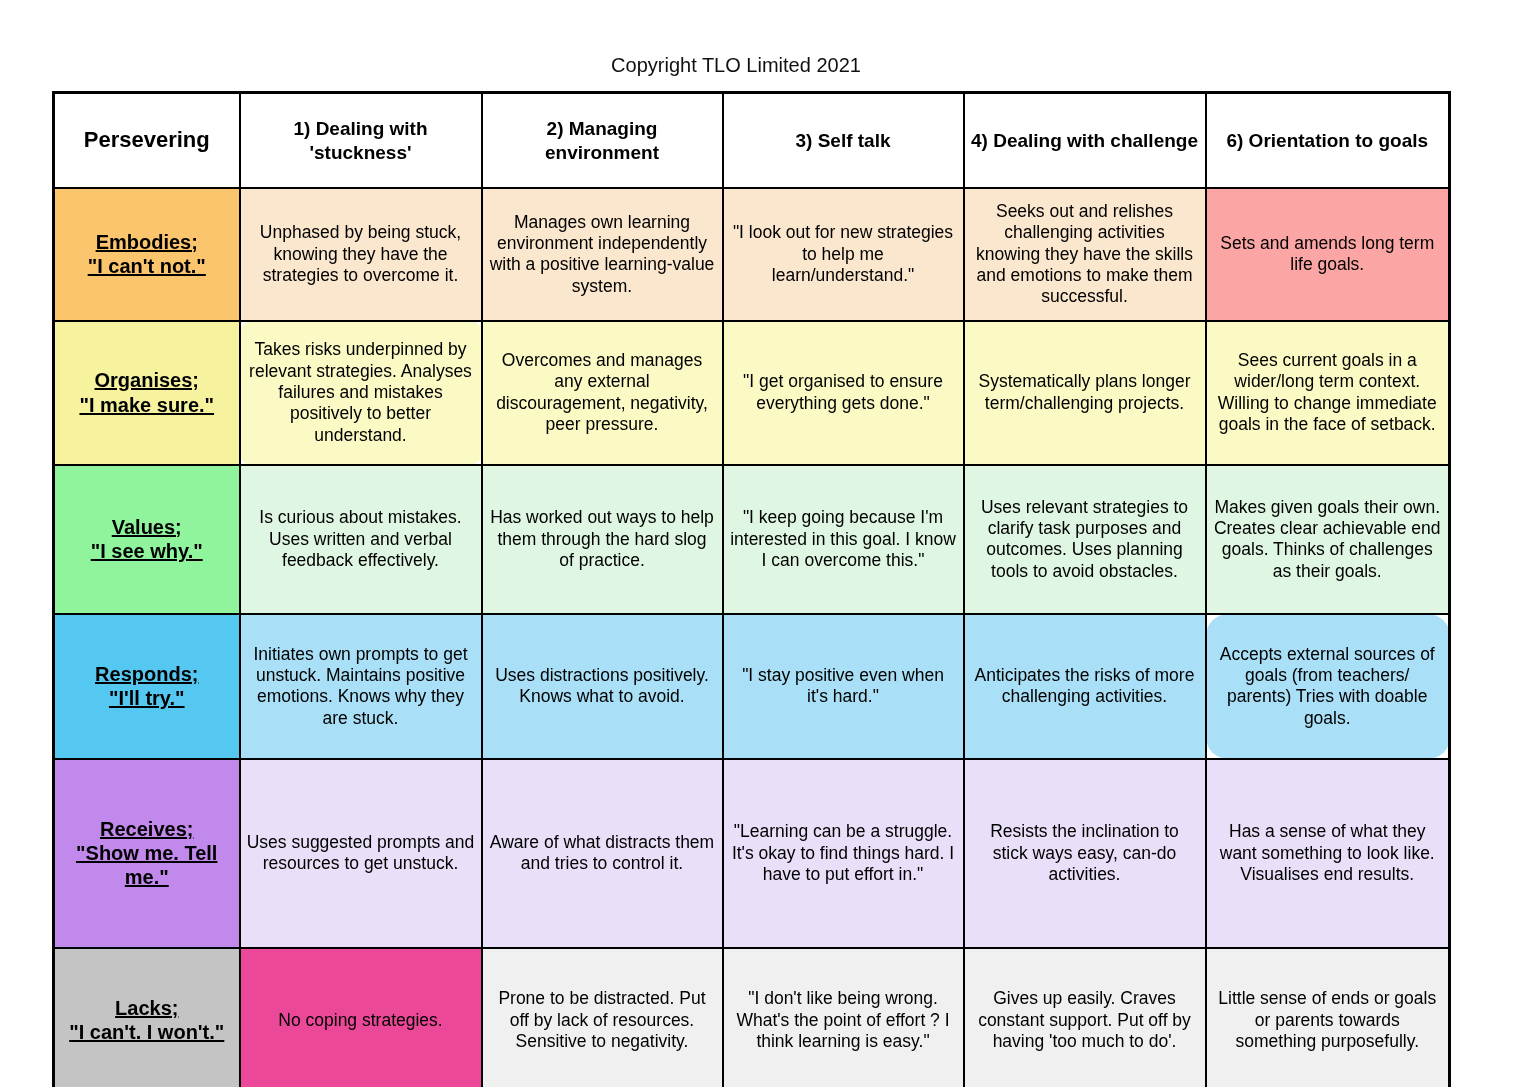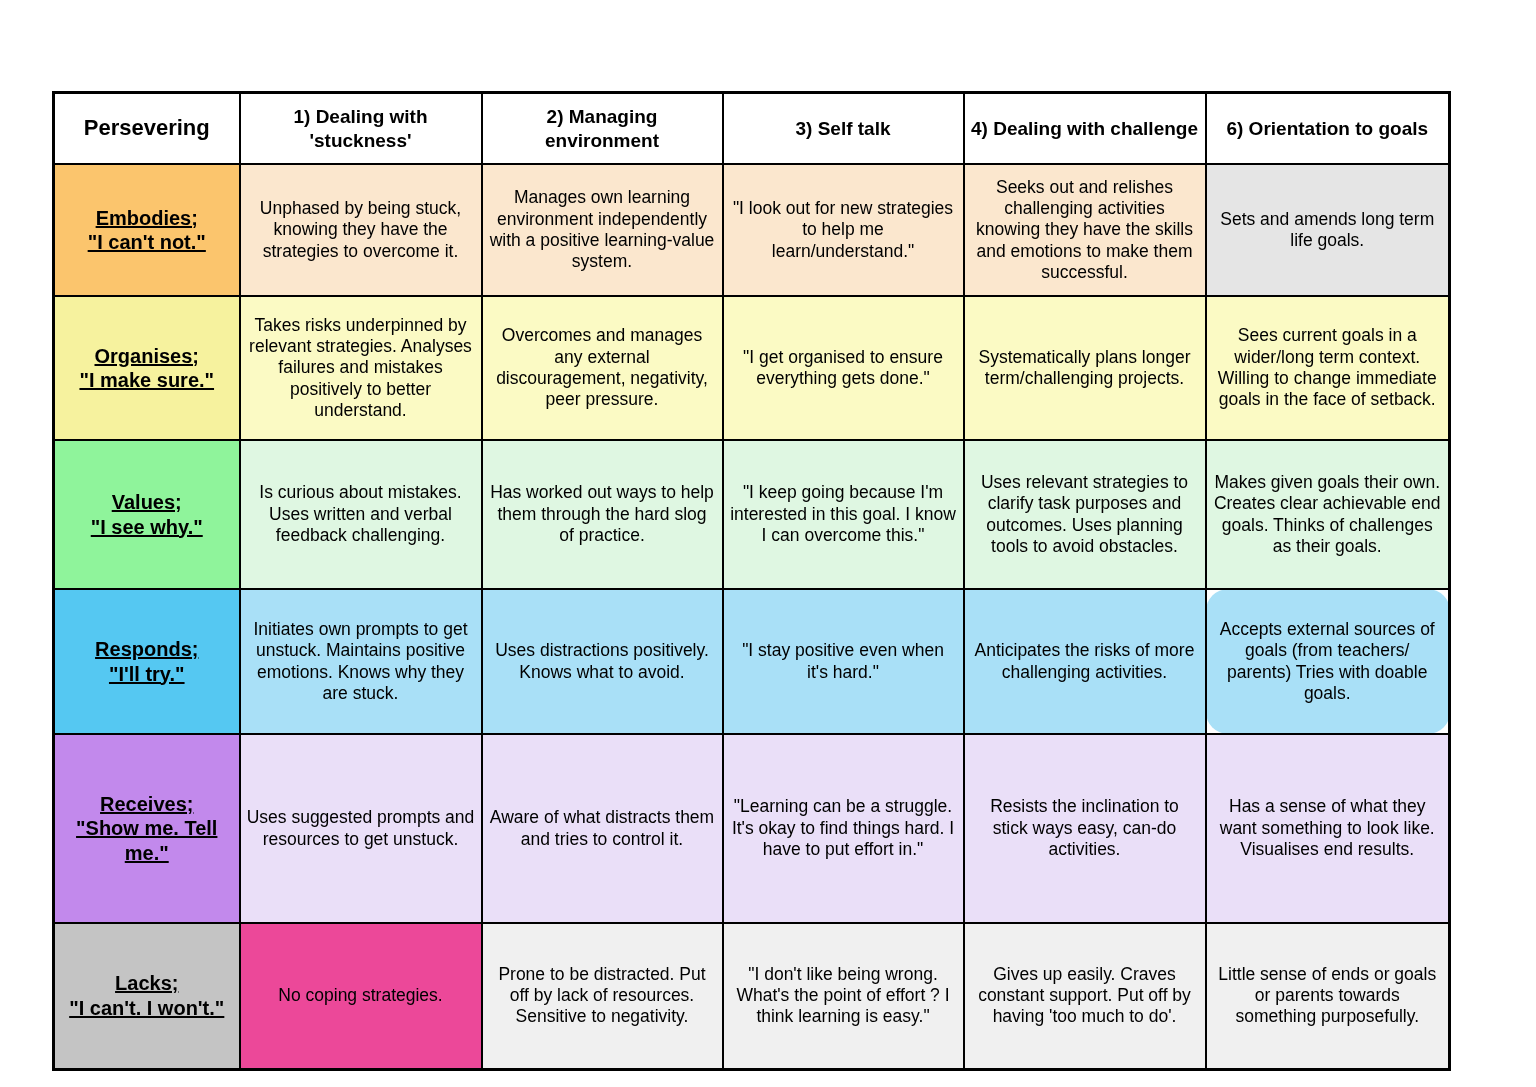--- a/index.html
+++ b/index.html
@@ -22,21 +22,21 @@
     left:52px;top:91px;
     width:1396px;
     border-collapse:collapse;
     table-layout:fixed;
     border:3px solid #000;
   }
   table.rubric th, table.rubric td{
     border:2px solid #000;
     text-align:center;
     vertical-align:middle;
-    padding:0 6px;
+    padding:12px 6px;
     line-height:1.22;
   }
   thead th{
     font-size:19px;
     font-weight:bold;
     background:#fff;
     height:69px;
   }
   th.corner{font-size:22px;}
   tbody th.rowlabel{
@@ -53,20 +53,21 @@
   tbody tr:nth-child(2){height:144px;}
   tbody tr:nth-child(3){height:149px;}
   tbody tr:nth-child(4){height:145px;}
   tbody tr:nth-child(5){height:189px;}
   tbody tr:nth-child(6){height:146px;}
 </style>
 </head>
 <body>
 
 <div class="page">
+  <div class="copyright">Copyright TLO Limited 2021</div>
 
   <table class="rubric">
     <colgroup>
       <col style="width:186px">
       <col style="width:242px">
       <col style="width:241px">
       <col style="width:241px">
       <col style="width:242px">
       <col style="width:244px">
     </colgroup>
@@ -81,35 +82,35 @@
         </tr>
     </thead>
     <tbody id="body-rows">
         <tr>
           <th class="rowlabel" style="background: rgb(251, 197, 109);">Embodies;
 "I can't not."</th>
           <td style="background: rgb(251, 231, 206);">Unphased by being stuck, knowing they have the strategies to  overcome it.</td>
           <td style="background: rgb(251, 231, 206);">Manages own learning environment independently with a positive learning-value system.</td>
           <td style="background: rgb(251, 231, 206);">"I look out for new strategies to help me learn/understand."</td>
           <td style="background: rgb(251, 231, 206);">Seeks out and relishes challenging activities knowing they have the skills and emotions to make them successful.</td>
-          <td style="background: #e5e5e5;">Sets and amends long term life goals.</td>
+          <td style="background: #fca5a5;">Sets and amends long term life goals.</td>
         </tr>
         <tr>
           <th class="rowlabel" style="background: rgb(246, 242, 158);">Organises;
 "I make sure."</th>
-          <td style="background: rgb(251, 250, 196);">Takes risks underpinned by relevant strategies. Analyses failures and mistakes positively to better understand.</td>
+          <td style="background: rgb(251, 250, 196); border-radius: 12px;">Takes risks underpinned by relevant strategies. Analyses failures and mistakes positively to better understand.</td>
           <td style="background: rgb(251, 250, 196);">Overcomes and manages any external discouragement, negativity, peer pressure.</td>
           <td style="background: rgb(251, 250, 196);">"I get organised to ensure everything gets done."</td>
           <td style="background: rgb(251, 250, 196);">Systematically plans longer term/challenging projects.</td>
           <td style="background: rgb(251, 250, 196);">Sees current goals in a wider/long term context. Willing to change immediate goals in the face of setback.</td>
         </tr>
         <tr>
           <th class="rowlabel" style="background: rgb(143, 244, 155);">Values;
 "I see why."</th>
-          <td style="background: rgb(223, 247, 226);">Is curious about mistakes. Uses written and verbal feedback challenging.</td>
+          <td style="background: rgb(223, 247, 226);">Is curious about mistakes. Uses written and verbal feedback effectively.</td>
           <td style="background: rgb(223, 247, 226);">Has worked out ways to help them through the hard slog of practice.</td>
           <td style="background: rgb(223, 247, 226);">"I keep going because I'm interested in this goal. I know I can overcome this."</td>
           <td style="background: rgb(223, 247, 226);">Uses relevant strategies to clarify task purposes and outcomes. Uses planning tools to avoid obstacles.</td>
           <td style="background: rgb(223, 247, 226);">Makes given goals their own. Creates clear achievable end goals. Thinks of challenges as their goals.</td>
         </tr>
         <tr>
           <th class="rowlabel" style="background: rgb(85, 200, 242);">Responds;
 "I'll try."</th>
           <td style="background: rgb(169, 224, 247);">Initiates own prompts to get unstuck. Maintains positive emotions. Knows why they are stuck.</td>
           <td style="background: rgb(169, 224, 247);">Uses distractions positively. Knows what  to avoid.</td>

